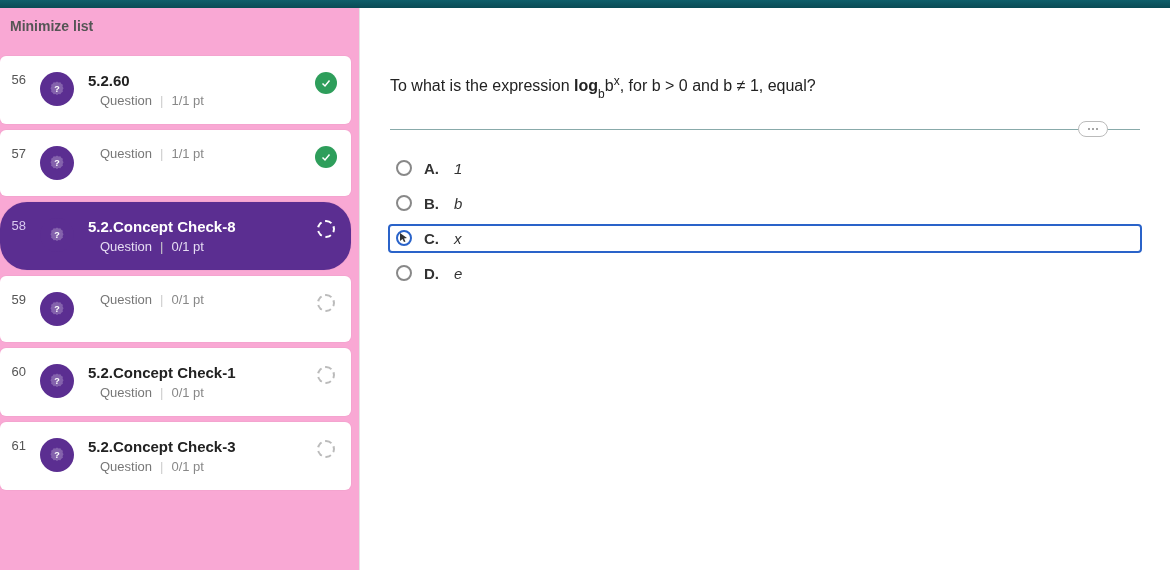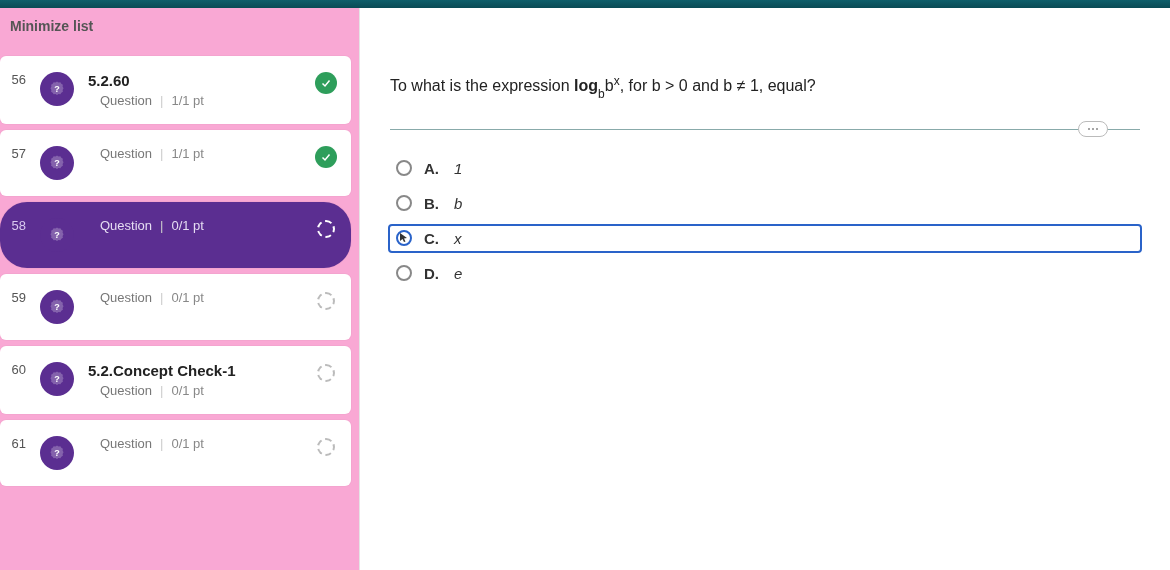--- a/index.html
+++ b/index.html
@@ -104,20 +104,21 @@
         </div>
         <div class="qitem active">
           <div class="num">58</div>
           <div class="badge">
             <svg viewBox="0 0 24 24">
               <path fill="#fff" d="M12 2l2.09 1.26 2.41-.4 1.26 2.09 2.09 1.26-.4 2.41L20.7 11l-1.25 2.38.4 2.41-2.09 1.26-1.26 2.09-2.41-.4L12 20l-2.09-1.26-2.41.4-1.26-2.09L4.15 15.8l.4-2.41L3.3 11l1.25-2.38-.4-2.41 2.09-1.26 1.26-2.09 2.41.4L12 2z" opacity=".25"></path>
               <text x="12" y="16" text-anchor="middle" font-size="12" fill="#fff" font-weight="bold">?</text>
             </svg>
           </div>
           <div class="meta">
+            <div class="title">5.2.Concept Check-8</div>
             <div class="sub">
               <span class="lbl">Question</span>
               <span class="div">|</span>
               <span>0/1 pt</span>
             </div>
           </div>
           <div class="status">
             <div class="dashed"></div>
           </div>
         </div>
@@ -162,20 +163,21 @@
         </div>
         <div class="qitem">
           <div class="num">61</div>
           <div class="badge">
             <svg viewBox="0 0 24 24">
               <path fill="#fff" d="M12 2l2.09 1.26 2.41-.4 1.26 2.09 2.09 1.26-.4 2.41L20.7 11l-1.25 2.38.4 2.41-2.09 1.26-1.26 2.09-2.41-.4L12 20l-2.09-1.26-2.41.4-1.26-2.09L4.15 15.8l.4-2.41L3.3 11l1.25-2.38-.4-2.41 2.09-1.26 1.26-2.09 2.41.4L12 2z" opacity=".25"></path>
               <text x="12" y="16" text-anchor="middle" font-size="12" fill="#fff" font-weight="bold">?</text>
             </svg>
           </div>
           <div class="meta">
+            <div class="title">5.2.Concept Check-3</div>
             <div class="sub">
               <span class="lbl">Question</span>
               <span class="div">|</span>
               <span>0/1 pt</span>
             </div>
           </div>
           <div class="status">
             <div class="dashed"></div>
           </div>
         </div>

